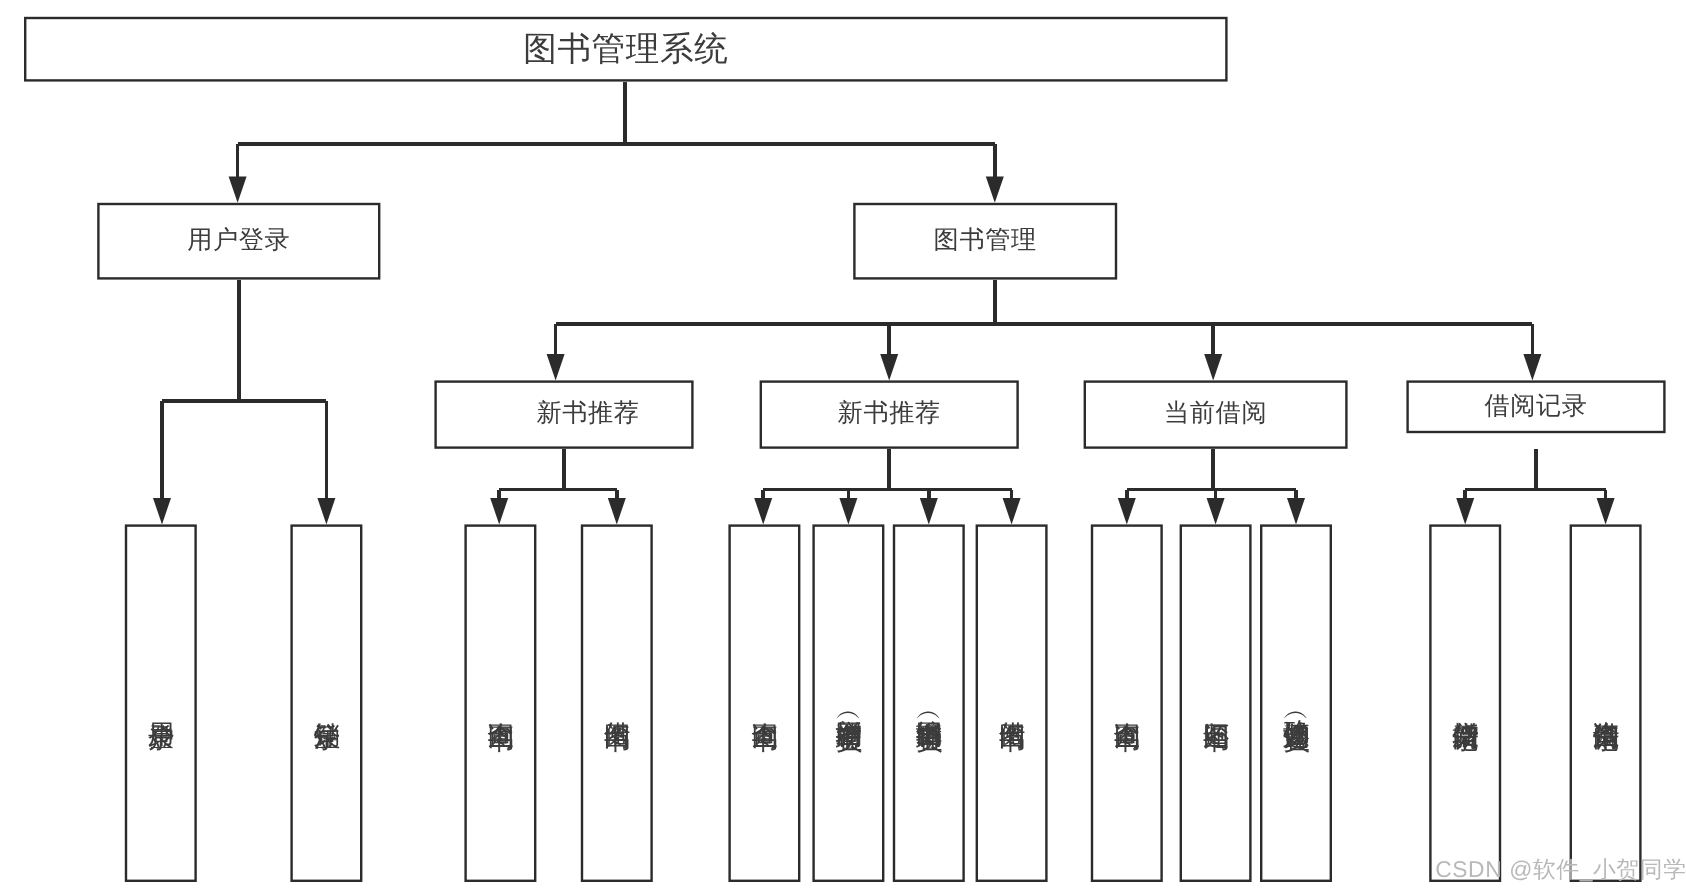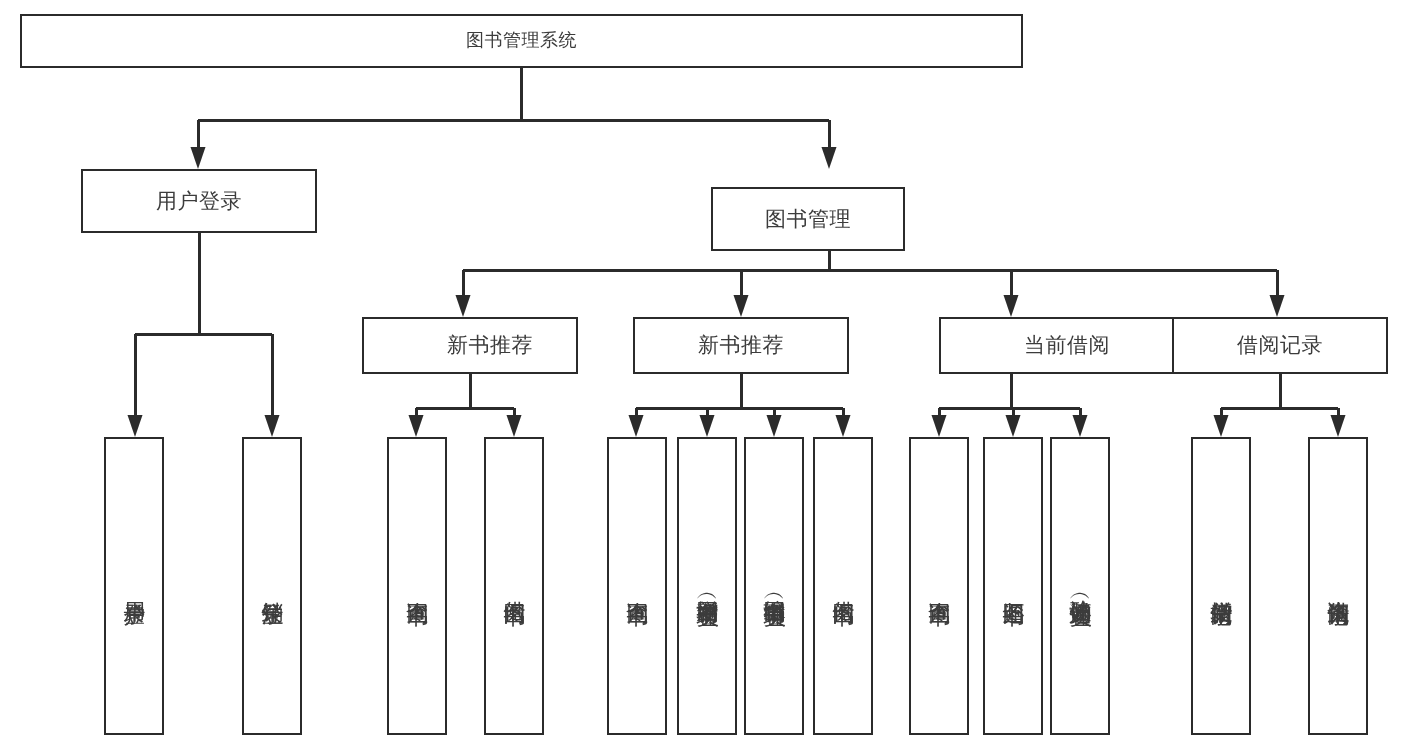--- a/index.html
+++ b/index.html
@@ -45,21 +45,21 @@
   }
   .node.vertical .node-label {
     writing-mode: vertical-rl;
     text-orientation: upright;
     font-size: 22px;
     line-height: 1.22;
     letter-spacing: 1px;
     max-height: 272px;
     white-space: normal;
   }
-  .node.root .node-label { font-size: 18px; }
+  .node.root .node-label { font-size: 28px; }
   .watermark {
     position: absolute;
     color: #b9b9b9;
     font-size: 19px;
     white-space: nowrap;
     letter-spacing: 0.5px;
   }
 </style>
 </head>
 <body>
@@ -125,33 +125,33 @@
       </g>
   </svg>
 
   <div id="node-layer">
       <div class="node root" style="left: 20px; top: 14px; width: 1003px; height: 54px;">
         <span class="node-label">图书管理系统</span>
       </div>
       <div class="node" style="left: 81px; top: 169px; width: 236px; height: 64px;">
         <span class="node-label">用户登录</span>
       </div>
-      <div class="node" style="left: 711px; top: 187px; width: 194px; height: 64px;">
+      <div class="node" style="left: 711px; top: 169px; width: 220px; height: 64px;">
         <span class="node-label">图书管理</span>
       </div>
       <div class="node" style="left: 362px; top: 317px; width: 216px; height: 57px; padding-left: 40px;">
         <span class="node-label">新书推荐</span>
       </div>
       <div class="node" style="left: 633px; top: 317px; width: 216px; height: 57px;">
         <span class="node-label">新书推荐</span>
       </div>
-      <div class="node" style="left: 903px; top: 317px; width: 256px; height: 57px; margin-left: 36px;">
+      <div class="node" style="left: 903px; top: 317px; width: 220px; height: 57px;">
         <span class="node-label">当前借阅</span>
       </div>
-      <div class="node" style="left: 1172px; top: 317px; width: 216px; height: 57px;">
+      <div class="node" style="left: 1172px; top: 317px; width: 216px; height: 44px;">
         <span class="node-label">借阅记录</span>
       </div>
       <div class="node vertical" style="left: 104px; top: 437px; width: 60px; height: 298px;">
         <span class="node-label">用户登录</span>
       </div>
       <div class="node vertical" style="left: 242px; top: 437px; width: 60px; height: 298px;">
         <span class="node-label">注销登录</span>
       </div>
       <div class="node vertical" style="left: 387px; top: 437px; width: 60px; height: 298px;">
         <span class="node-label">查询图书</span>
@@ -181,14 +181,15 @@
         <span class="node-label">确认归还（管理员）</span>
       </div>
       <div class="node vertical" style="left: 1191px; top: 437px; width: 60px; height: 298px;">
         <span class="node-label">新增借阅记录</span>
       </div>
       <div class="node vertical" style="left: 1308px; top: 437px; width: 60px; height: 298px;">
         <span class="node-label">查询借阅记录</span>
       </div>
     </div>
 
+  <div class="watermark" style="left: 1196px; top: 712px;">CSDN @软件_小贺同学</div>
 
 </div>
 
 </body></html>

